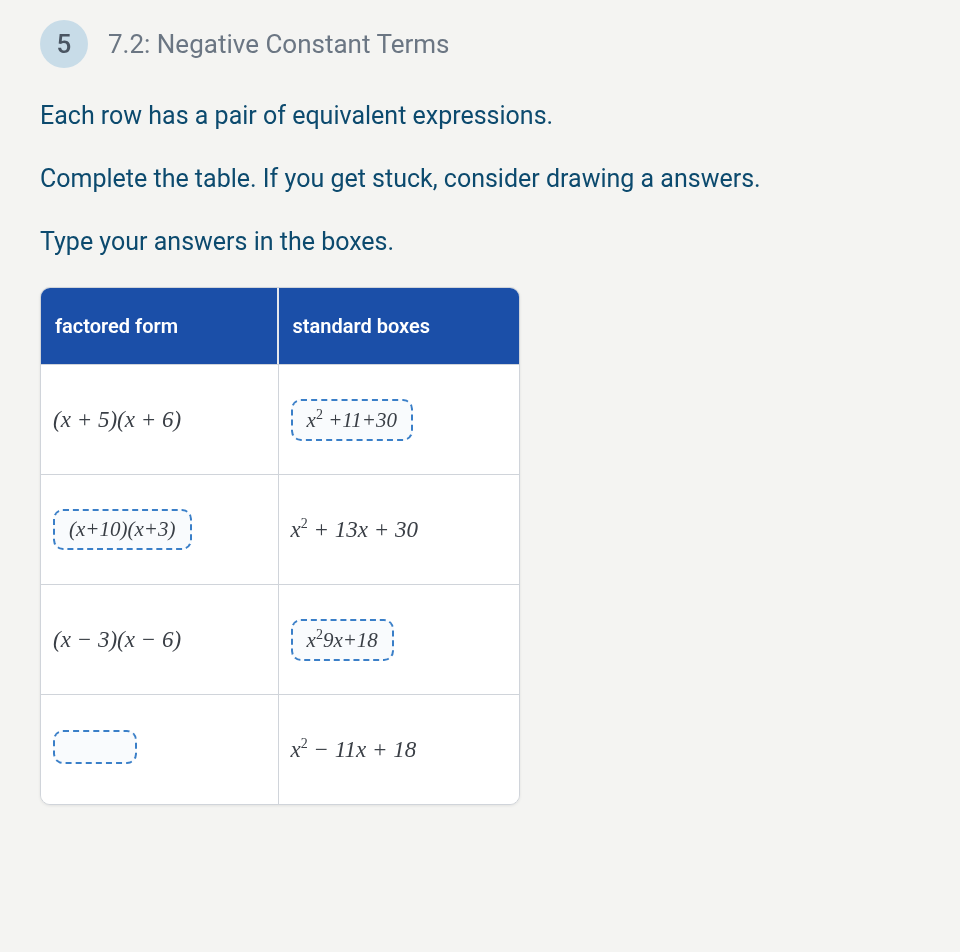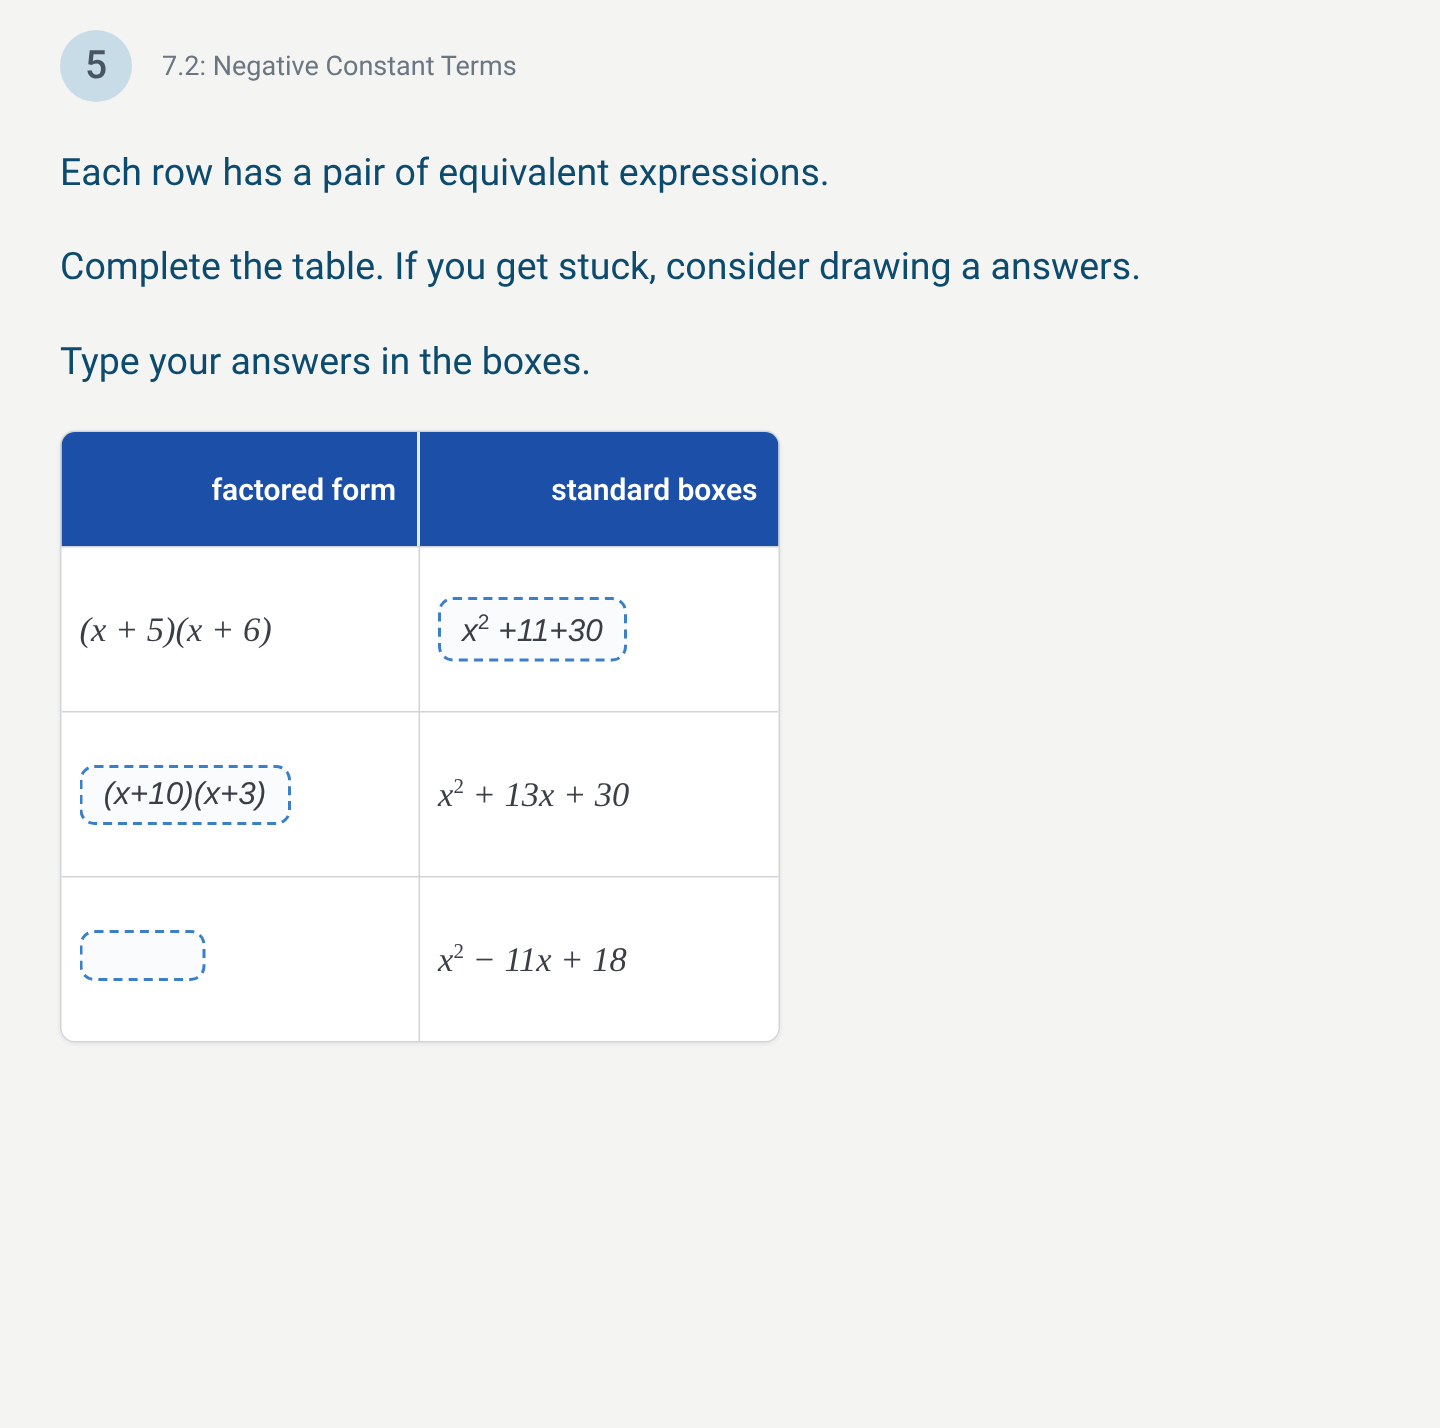--- a/index.html
+++ b/index.html
@@ -23,21 +23,21 @@
       border-radius: 50%;
       background: #c8dce8;
       display: flex;
       align-items: center;
       justify-content: center;
       font-size: 26px;
       font-weight: 500;
       color: #4a5562;
     }
     .section-title {
-      font-size: 18px;
+      font-size: 26px;
       color: #6b7683;
       font-weight: 400;
     }
     .instruction {
       font-size: 25px;
       color: #0c4a6e;
       margin-bottom: 28px;
       line-height: 1.4;
     }
     table.expr-table {
@@ -48,21 +48,21 @@
       overflow: hidden;
       box-shadow: 0 1px 3px rgba(0,0,0,0.08);
       border: 1px solid #d0d4da;
     }
     table.expr-table th {
       background: #1b4fa8;
       color: #ffffff;
       font-size: 20px;
       font-weight: 600;
       padding: 26px 14px;
-      text-align: right;
+      text-align: left;
       border-right: 2px solid #e6e8ec;
       margin-left: 48px;
     }
     table.expr-table th:last-child { border-right: none; }
     table.expr-table td {
       background: #ffffff;
       border-top: 1px solid #d0d4da;
       border-right: 1px solid #d0d4da;
       padding: 24px 12px;
       height: 110px;
@@ -75,21 +75,21 @@
     .math-static { font-style: italic; }
     .sup { font-size: 14px; vertical-align: super; font-style: normal; }
     .answer-box {
       display: inline-block;
       border: 2px dashed #3a7fc8;
       border-radius: 10px;
       padding: 6px 14px;
       min-width: 60px;
       min-height: 34px;
       background: #f9fbfd;
-      font-family: Liberation Sans, sans-serif;
+      font-family: Liberation Serif, serif;
       font-size: 21px;
       font-style: italic;
       color: #3a3f46;
     }
     .answer-box.empty {
       padding: 14px 40px;
     }
   </style>
 </head>
 <body>
@@ -125,20 +125,28 @@
 
     <tr>
       <td>
         <span class="answer-box">(<i>x</i>+10)(<i>x</i>+3)</span>
       </td>
       <td>
         <span class="math-static"><i>x</i><span class="sup">2</span> + 13<i>x</i> + 30</span>
       </td>
     </tr>
 
+    <tr>
+      <td>
+        <span class="math-static">(<i>x</i> − 3)(<i>x</i> − 6)</span>
+      </td>
+      <td>
+        <span class="answer-box"><i>x</i><span class="sup">2</span>9<i>x</i>+18</span>
+      </td>
+    </tr>
 
     <tr>
       <td>
         <span class="answer-box empty"></span>
       </td>
       <td>
         <span class="math-static"><i>x</i><span class="sup">2</span> − 11<i>x</i> + 18</span>
       </td>
     </tr>
   </tbody>

